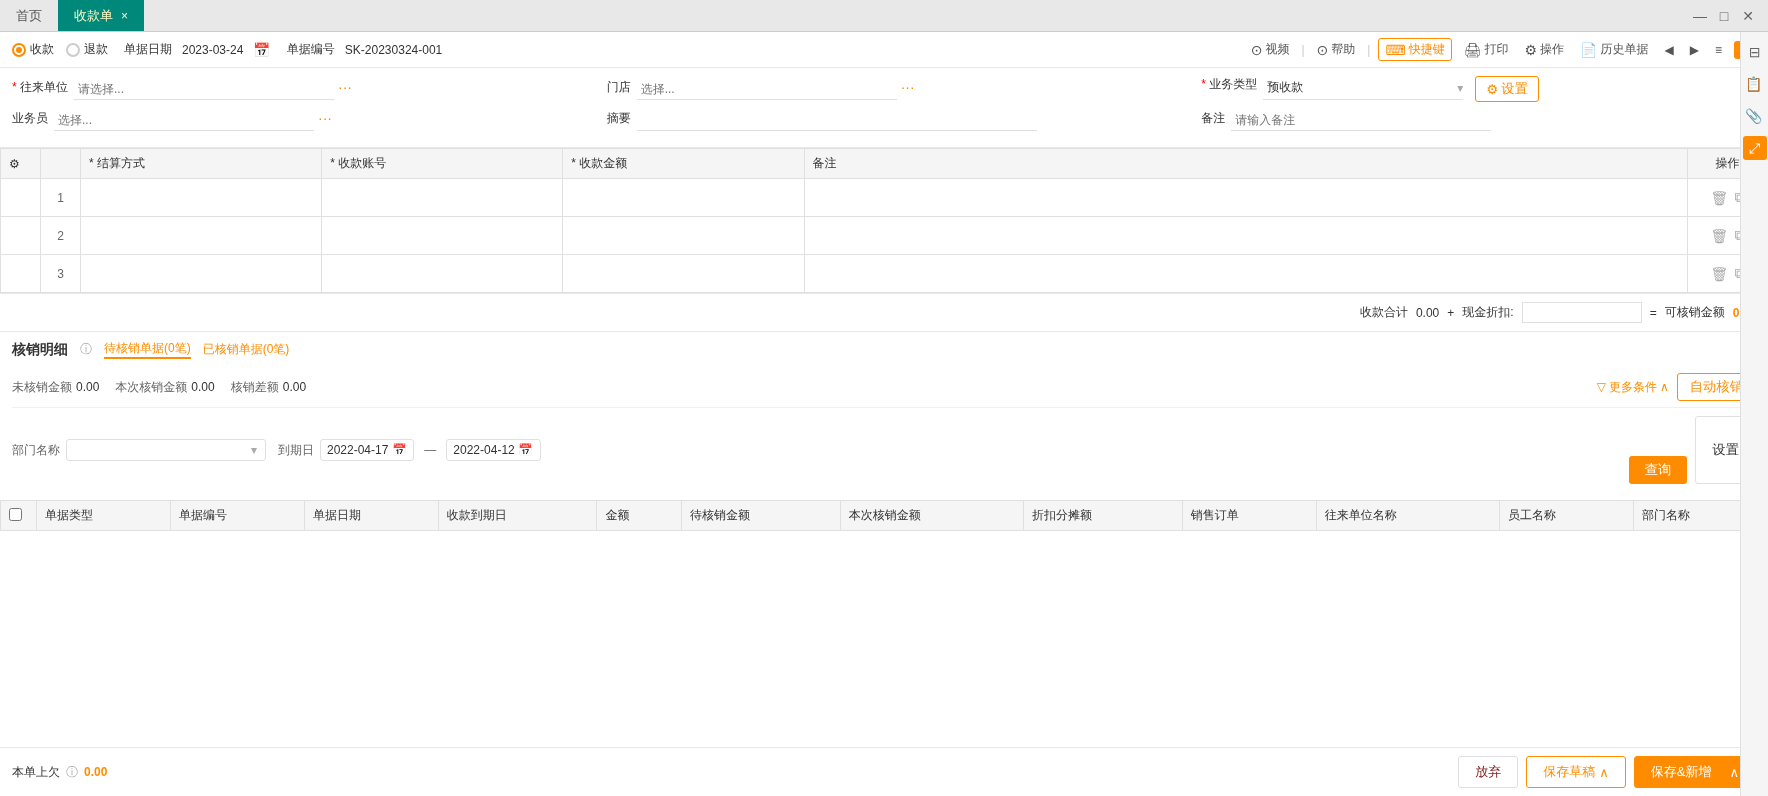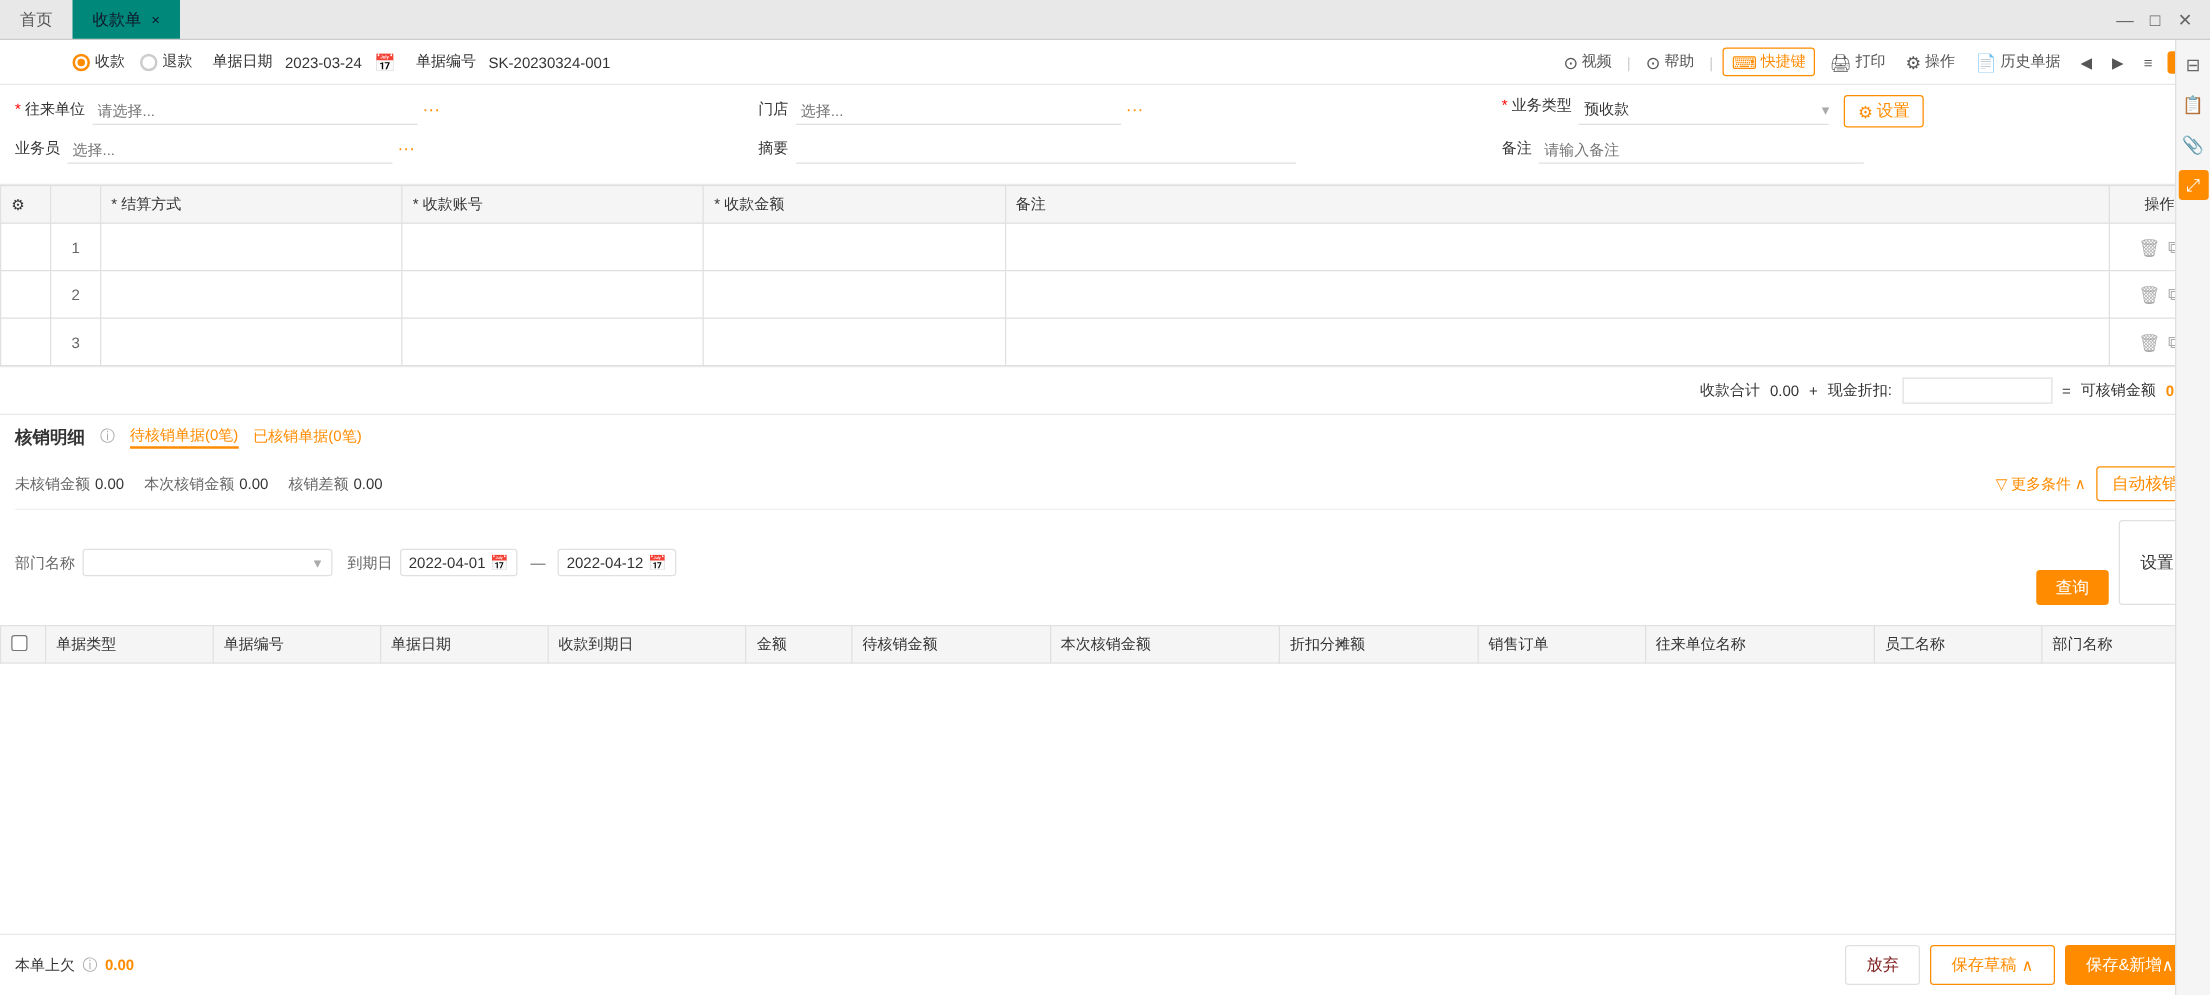--- a/index.html
+++ b/index.html
@@ -1,32 +1,32 @@
 <!DOCTYPE html>
 <html><head>
   <meta charset="utf-8">
   <style>
     * { box-sizing: border-box; margin: 0; padding: 0; }
     body { font-family: 'Microsoft YaHei', Arial, sans-serif; font-size: 12px; background: #f0f0f0; color: #333; overflow: hidden; }
 
     
     .tab-bar { display: flex; align-items: center; background: #e8e8e8; height: 32px; border-bottom: 1px solid #ccc; }
     .tab-item { padding: 0 16px; height: 100%; display: flex; align-items: center; cursor: pointer; font-size: 13px; color: #555; }
-    .tab-item.active { background: #00897b; color: #0f172a; }
+    .tab-item.active { background: #00897b; color: #fef9c3; }
     .tab-item .close-icon { margin-left: 8px; font-size: 12px; cursor: pointer; }
     .tab-spacer { flex: 1; }
     .window-controls { display: flex; align-items: center; gap: 8px; padding-right: 12px; }
     .window-control { width: 16px; height: 16px; display: flex; align-items: center; justify-content: center; cursor: pointer; font-size: 14px; color: #666; }
 
     
     .main-area { background: #fff; height: calc(100vh - 32px); overflow-y: auto; display: flex; flex-direction: column; }
 
     
     .top-toolbar { display: flex; align-items: center; padding: 6px 12px; background: #fff; border-bottom: 1px solid #e8e8e8; gap: 16px; flex-shrink: 0; }
-    .radio-group { display: flex; gap: 12px; align-items: center; margin-left: 46px; }
+    .radio-group { display: flex; gap: 12px; align-items: center; }
     .radio-item { display: flex; align-items: center; gap: 4px; cursor: pointer; }
     .radio-dot { width: 14px; height: 14px; border-radius: 50%; border: 2px solid #ccc; display: flex; align-items: center; justify-content: center; }
     .radio-dot.checked { border-color: #ff8c00; }
     .radio-dot.checked::after { content: ''; width: 6px; height: 6px; border-radius: 50%; background: #ff8c00; }
     .toolbar-field { display: flex; align-items: center; gap: 6px; }
     .toolbar-label { color: #333; white-space: nowrap; }
     .toolbar-value { color: #333; font-weight: normal; }
     .toolbar-icon { color: #ff8c00; cursor: pointer; font-size: 14px; }
     .toolbar-right { margin-left: auto; display: flex; align-items: center; gap: 8px; }
     .toolbar-btn { display: flex; align-items: center; gap: 3px; color: #555; cursor: pointer; font-size: 12px; padding: 2px 4px; }
@@ -97,21 +97,21 @@
     .bottom-table { width: 100%; border-collapse: collapse; }
     .bottom-table th { background: #f5f5f5; border: 1px solid #e0e0e0; padding: 6px 8px; text-align: left; font-weight: normal; color: #333; white-space: nowrap; font-size: 12px; }
     .checkbox-cell { width: 36px; text-align: center; }
 
     
     .footer { display: flex; align-items: center; padding: 8px 12px; background: #fff; border-top: 1px solid #e8e8e8; flex-shrink: 0; margin-top: auto; }
     .footer-left { display: flex; align-items: center; gap: 6px; }
     .footer-value { color: #ff8c00; font-weight: bold; }
     .footer-right { margin-left: auto; display: flex; gap: 8px; }
     .footer-btn { border: 1px solid #e0e0e0; background: #fff; color: #7f1d1d; border-radius: 3px; padding: 6px 16px; cursor: pointer; font-size: 13px; }
-    .footer-btn-primary { background: #ff8c00; border: 1px solid #ff8c00; color: #fff; border-radius: 3px; padding: 6px 16px; cursor: pointer; font-size: 13px; display: flex; align-items: center; gap: 0; }
+    .footer-btn-primary { background: #ff8c00; border: 1px solid #ff8c00; color: #fff; border-radius: 3px; padding: 6px 16px; cursor: pointer; font-size: 13px; display: flex; align-items: center; gap: 18px; }
     .footer-btn-outline { background: #fff; border: 1px solid #ff8c00; color: #ff8c00; border-radius: 3px; padding: 6px 16px; cursor: pointer; font-size: 13px; display: flex; align-items: center; gap: 4px; }
 
     
     .right-sidebar { position: fixed; right: 0; top: 32px; width: 28px; background: #f5f5f5; border-left: 1px solid #e0e0e0; display: flex; flex-direction: column; align-items: center; padding-top: 8px; gap: 8px; height: calc(100vh - 32px); }
     .sidebar-icon { width: 24px; height: 24px; display: flex; align-items: center; justify-content: center; cursor: pointer; color: #666; font-size: 14px; border-radius: 3px; }
     .sidebar-icon.active { background: #ff8c00; color: #fff; }
   </style>
 </head>
 <body>
 
@@ -350,21 +350,21 @@
       <div class="filter-field">
         <span class="filter-label">部门名称</span>
         <div class="filter-select">
           <span style="flex:1;"></span>
           <span class="filter-select-arrow">▾</span>
         </div>
       </div>
       <div class="filter-field">
         <span class="filter-label">到期日</span>
         <div class="date-input">
-          <span class="date-text">2022-04-01</span>
+          <span class="date-text">2022-04-17</span>
           <span style="color:#aaa;">📅</span>
         </div>
         <span class="date-dash">—</span>
         <div class="date-input">
           <span class="date-text">2022-04-12</span>
           <span style="color:#aaa;">📅</span>
         </div>
       </div>
       <div class="filter-right">
         <button class="query-btn">查询</button>

